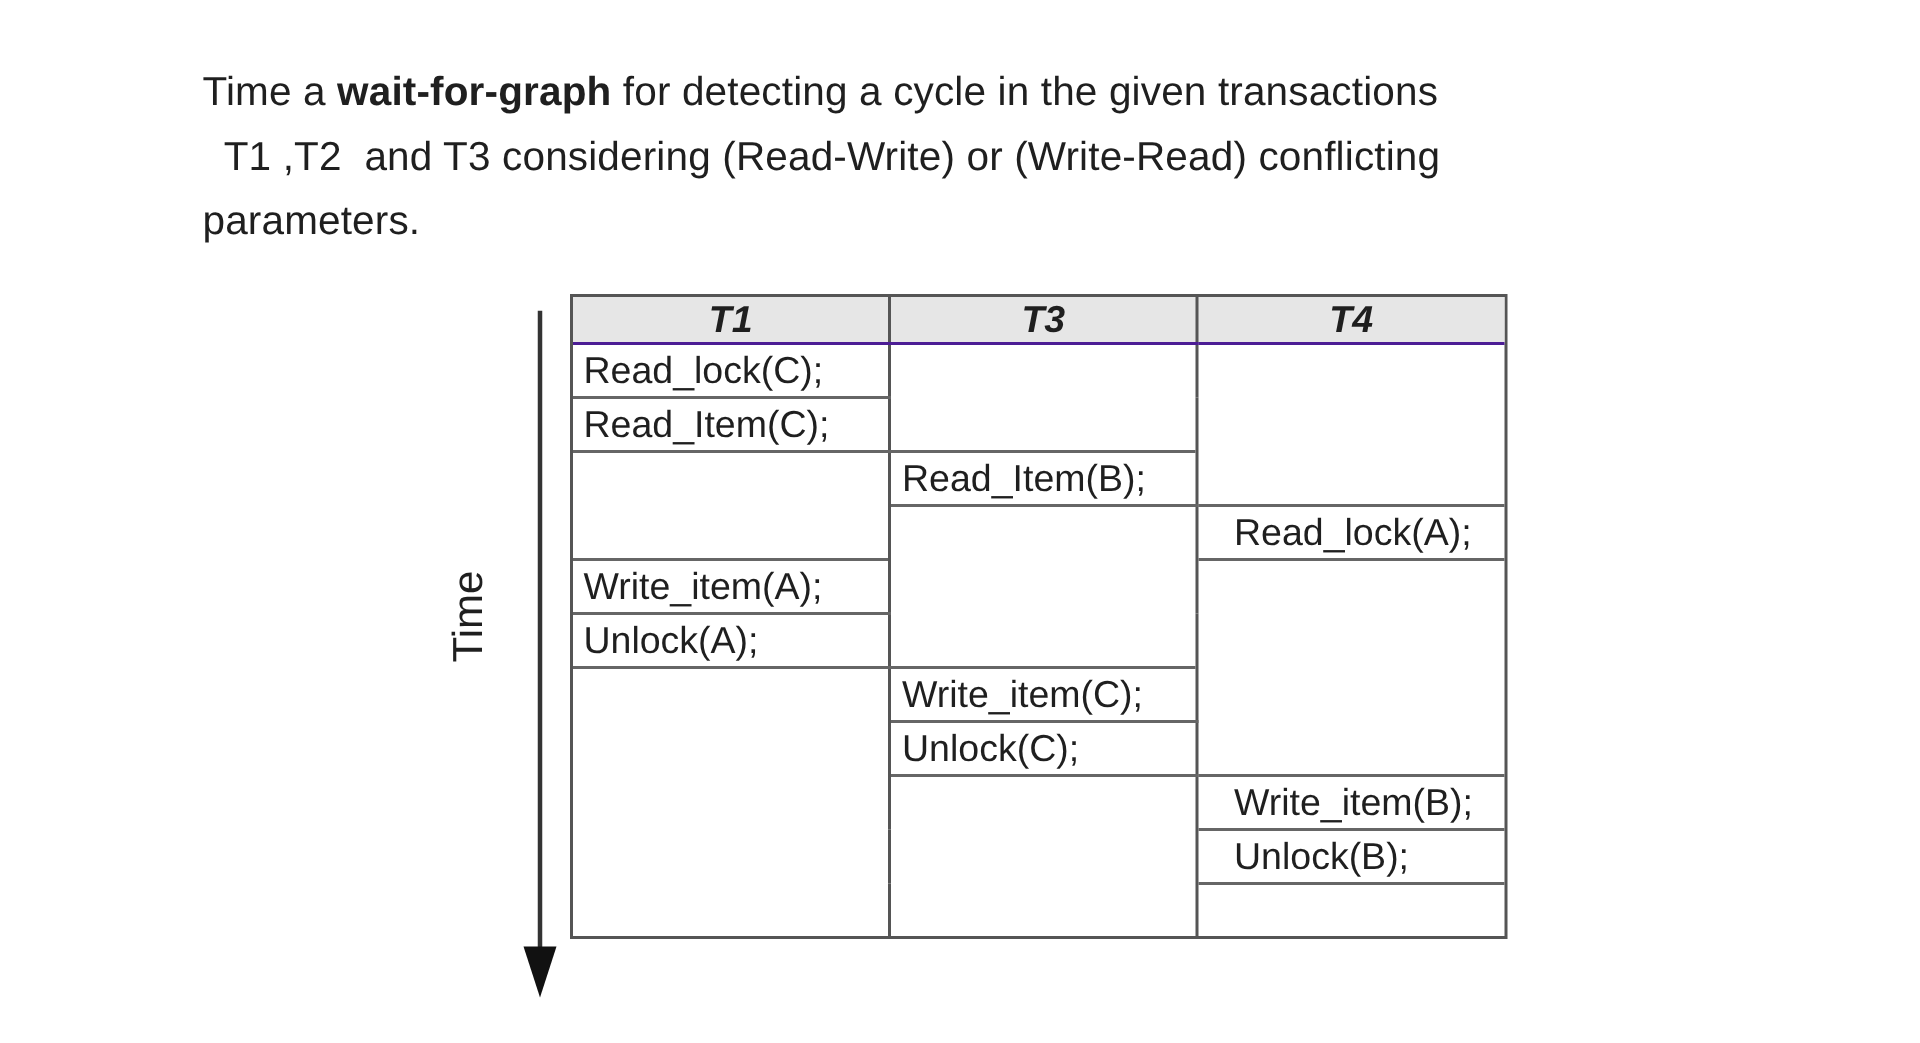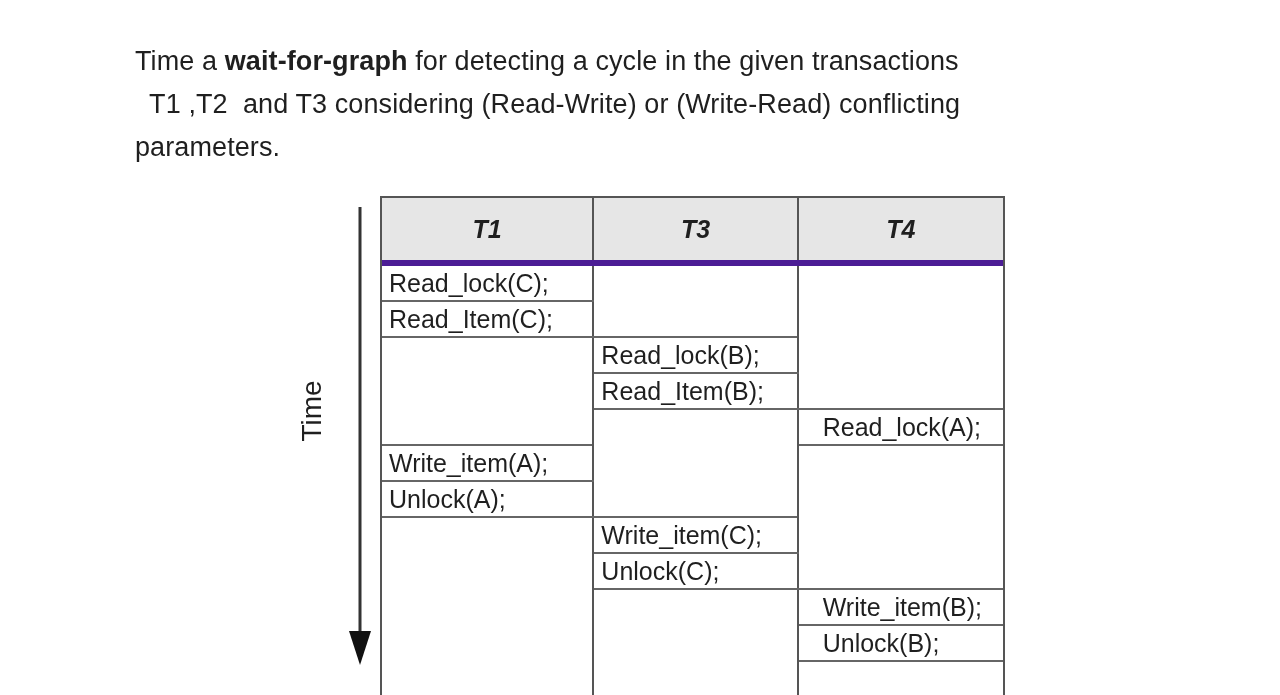--- a/index.html
+++ b/index.html
@@ -72,27 +72,27 @@
     border-collapse: collapse;
     table-layout: fixed;
   }
   #schedule col.c1 { width: 210px; }
   #schedule col.c2 { width: 203px; }
   #schedule col.c3 { width: 204px; }
 
   #schedule th {
     height: 30px;
     background: #e6e6e6;
-    border-bottom: 6px solid #4c1d95;
+    border-bottom: 2px solid #4c1d95;
     border-right: 2px solid #555555;
     font-style: italic;
     font-weight: bold;
     font-size: 25px;
     text-align: center;
-    padding: 16px;
+    padding: 0;
     color: #1f1f1f;
   }
   #schedule th:last-child { border-right: none; }
 
   #schedule td {
     height: 34px;
     padding: 0 0 0 7px;
     font-size: 25px;
     color: #1f1f1f;
     border-right: 2px solid #555555;
@@ -147,25 +147,20 @@
           <td class="blank"></td>
           <td class="blank"></td>
         </tr>
         <tr>
           <td class="op">Read_Item(C);</td>
           <td class="blank"></td>
           <td class="blank"></td>
         </tr>
         <tr>
           <td class="blank"></td>
-          <td class="op">Read_lock(B);</td>
-          <td class="blank"></td>
-        </tr>
-        <tr>
-          <td class="blank"></td>
           <td class="op">Read_Item(B);</td>
           <td class="blank"></td>
         </tr>
         <tr>
           <td class="blank"></td>
           <td class="blank"></td>
           <td class="op">Read_lock(A);</td>
         </tr>
         <tr>
           <td class="op">Write_item(A);</td>

